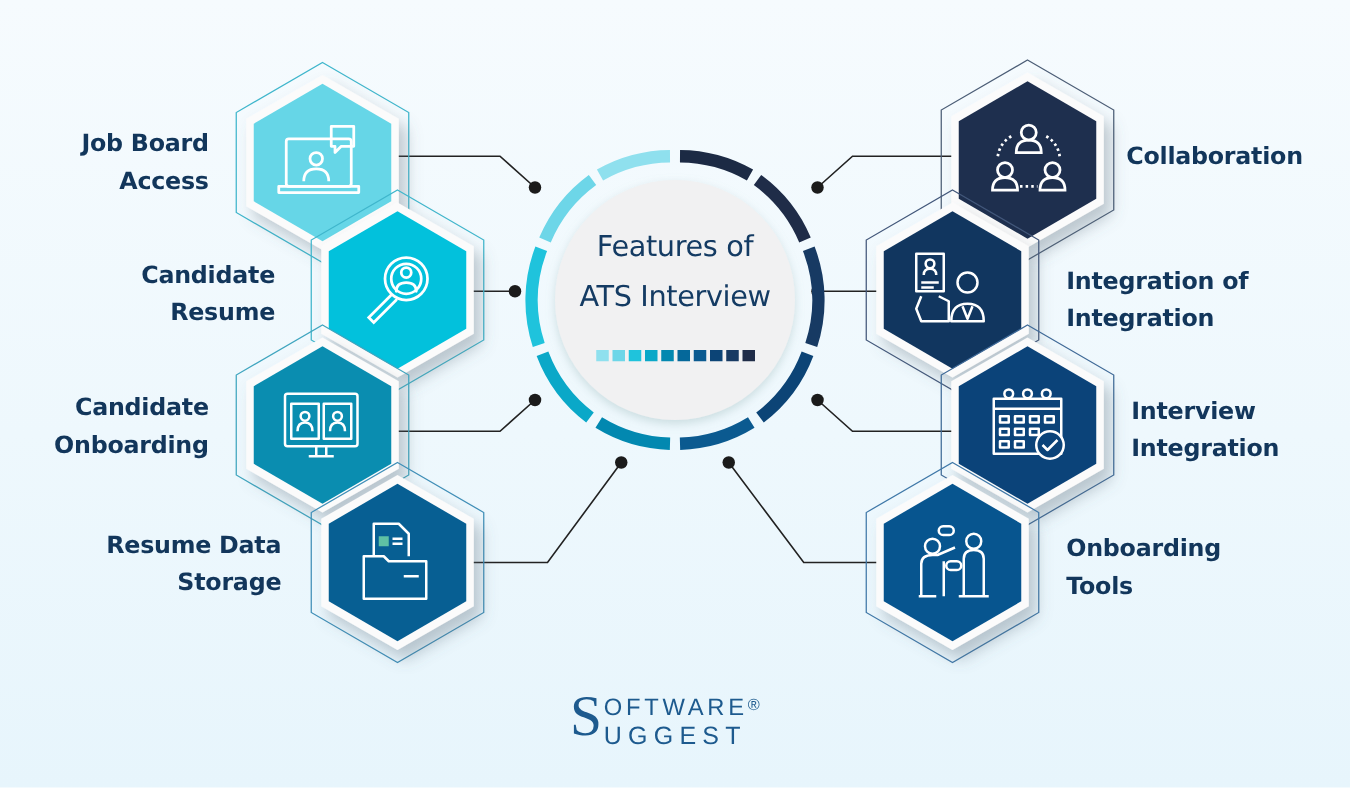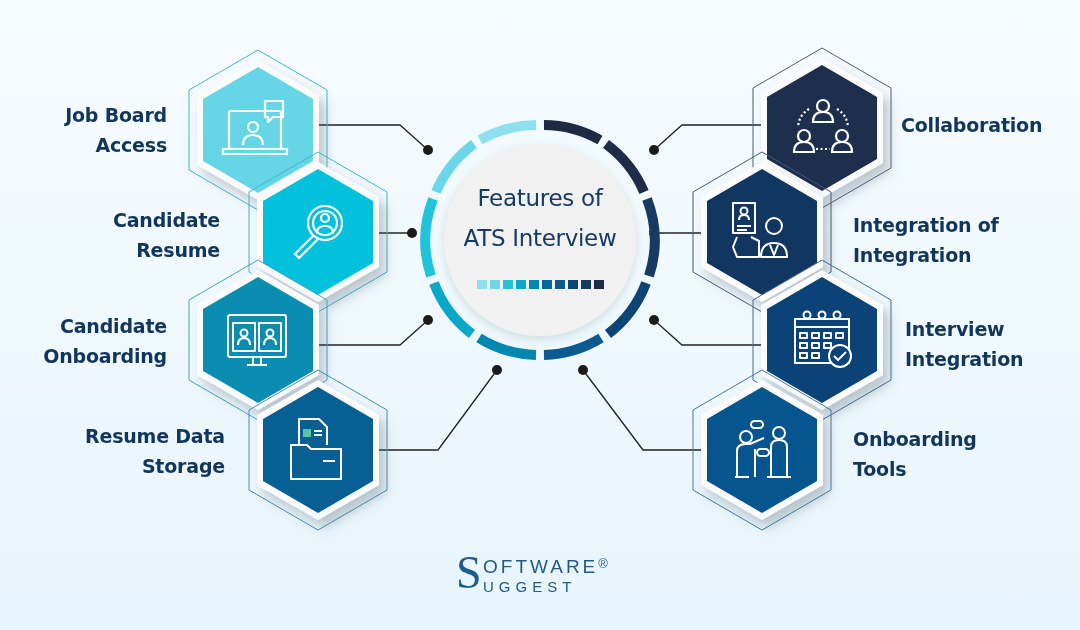--- a/index.html
+++ b/index.html
@@ -12,21 +12,21 @@
   .hex-wrap svg{position:absolute;left:0;top:0;overflow:visible;}
   .label{position:absolute;color:#12365b;font-weight:bold;font-size:19px;line-height:30px;letter-spacing:-0.2px;}
   .label.left{text-align:right;padding-left:12px;}
   .label.right{text-align:left;}
   .center-title{position:absolute;left:448px;top:178px;width:184px;text-align:center;color:#143b63;font-weight:normal;font-size:23px;line-height:40px;letter-spacing:-0.3px;}
   .swatches{position:absolute;left:477px;top:280px;display:flex;gap:3px;}
   .swatches span{display:block;width:10px;height:9px;}
   .logo{position:absolute;left:456px;top:550px;width:180px;height:60px;color:#1d5a8e;font-family:"DejaVu Serif","Liberation Serif",serif;}
   .logo .bigS{position:absolute;left:0;top:-4px;font-size:46px;font-family:"Liberation Serif",serif;color:#1d5a8e;}
   .logo .l1{position:absolute;left:27px;top:6px;font-size:19px;letter-spacing:3px;font-family:"Liberation Sans",sans-serif;}
-  .logo .l2{position:absolute;left:27px;top:28px;font-size:15px;letter-spacing:5px;font-family:"Liberation Sans",sans-serif;}
+  .logo .l2{position:absolute;left:27px;top:28px;font-size:20px;letter-spacing:5px;font-family:"Liberation Sans",sans-serif;}
   .logo .reg{font-size:13px;vertical-align:top;letter-spacing:0;}
 </style>
 </head>
 <body>
 
 <div class="stage">
 
   <svg class="lines" width="1080" height="630">
     <g stroke="#222" stroke-width="1.3" fill="none">
       <polyline points="304,125 400,125 428,150"></polyline>

